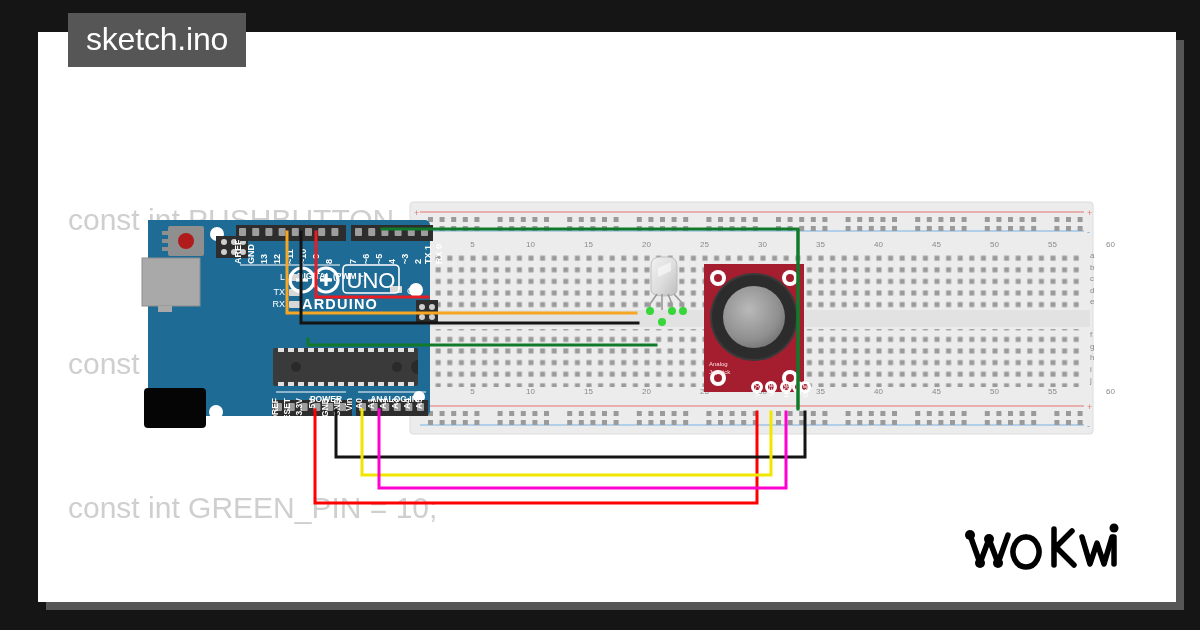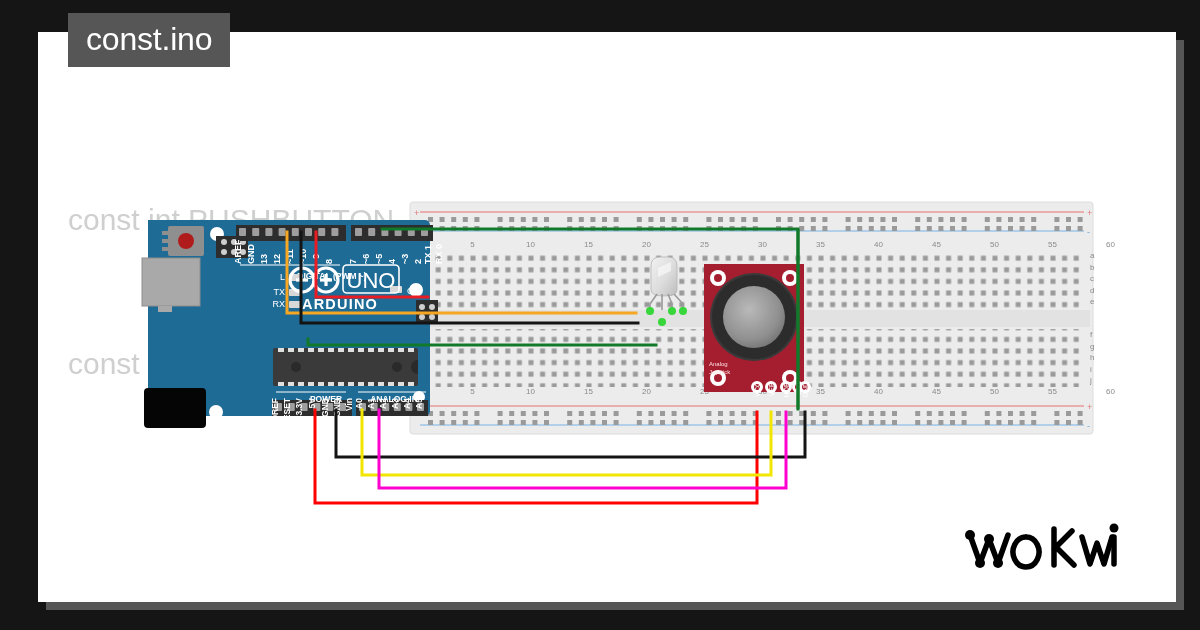--- a/index.html
+++ b/index.html
@@ -56,20 +56,21 @@
 
 <div id="root">
 
   <div class="panel-shadow"></div>
 
   <div class="panel">
 
     <div class="code" style="left:30px; top:68px;">
       <div>const int PUSHBUTTON_PIN = 2;</div>
       <div>const int RED_PIN = 11;</div>
+      <div>const int GREEN_PIN = 10;</div>
       
       
       
       
       
       
       
       
     </div>
 
@@ -604,15 +605,15 @@
         <circle cx="27" cy="18" r="5" fill="#000"></circle>
         <circle cx="18" cy="42" r="5" fill="#000"></circle>
         <circle cx="36" cy="42" r="5" fill="#000"></circle>
         <path d="M152 16 L152 43" stroke="#000" stroke-width="5.5" stroke-linecap="round"></path>
         <circle cx="152" cy="7" r="4.5" fill="#000"></circle>
       </svg>
     </div>
 
   </div>
 
-  <div class="tab">const.ino</div>
+  <div class="tab">sketch.ino</div>
 
 </div>
 
 </body></html>

